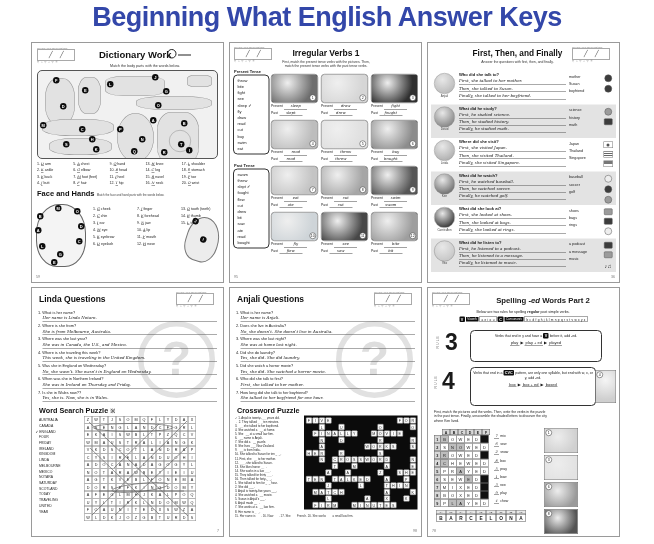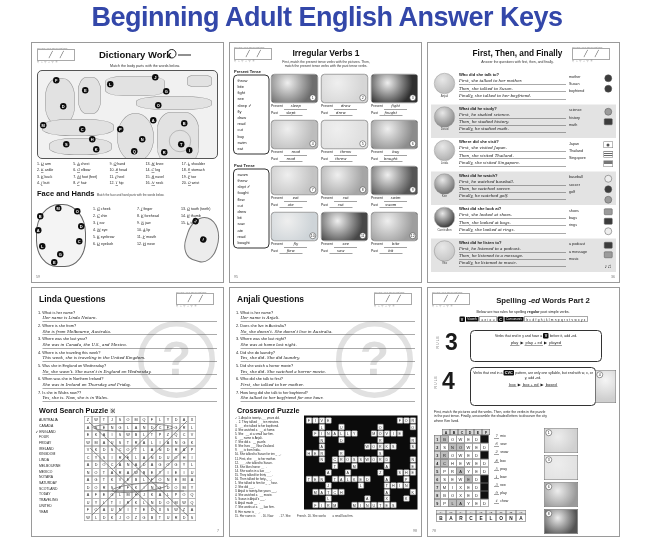--- a/index.html
+++ b/index.html
@@ -144,21 +144,21 @@
   .sp-pn{position:absolute;left:2px;top:2px;width:11px;height:11px;border-radius:50%;background:#fff;border:1px solid #333;font-size:7px;text-align:center;line-height:11px;}
   .sp-ph4{position:absolute;left:334px;top:164px;width:40px;height:64px;border:1px solid #666;}
   .unscr{position:absolute;left:16px;top:444px;}
   .un-row{display:flex;}
   .un-ref{width:20px;height:8px;border:0.5px solid #777;box-sizing:border-box;background:#e8e8e8;font-size:4.8px;text-align:center;line-height:8px;color:#333;}
   .un-let{width:20px;height:15px;border:0.5px solid #555;box-sizing:border-box;background:#fff;font-size:9.5px;font-weight:bold;text-align:center;line-height:14px;}
 </style>
 </head>
 <body>
 
-<div class="page-title" style="color: rgb(51, 71, 169);">Beginning Adult English Answer Keys</div>
+<div class="page-title" style="color: rgb(51, 71, 169);">Beginning What English Answer Keys</div>
 
 <div class="cards">
 
   <div class="ws r1 c1">
     <div class="inner i1">
       <div class="stamp-slot" style="left:10px;top:8px;">
           <div class="stamp">
             <div class="stamp-cap">Mon Tue Wed Thu Fri Sat Sun</div>
             <div class="stamp-box">
               <div class="sl s1"></div>

